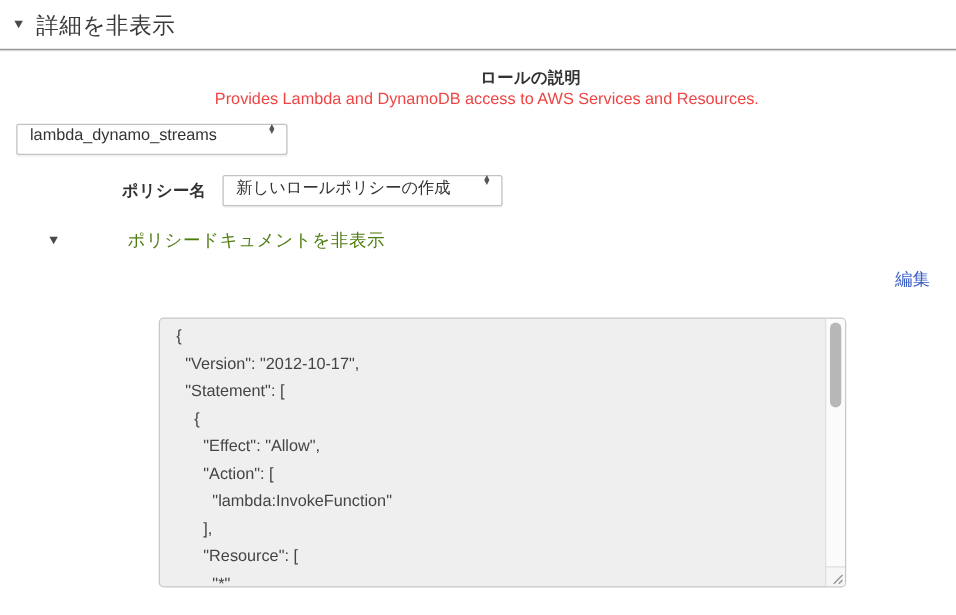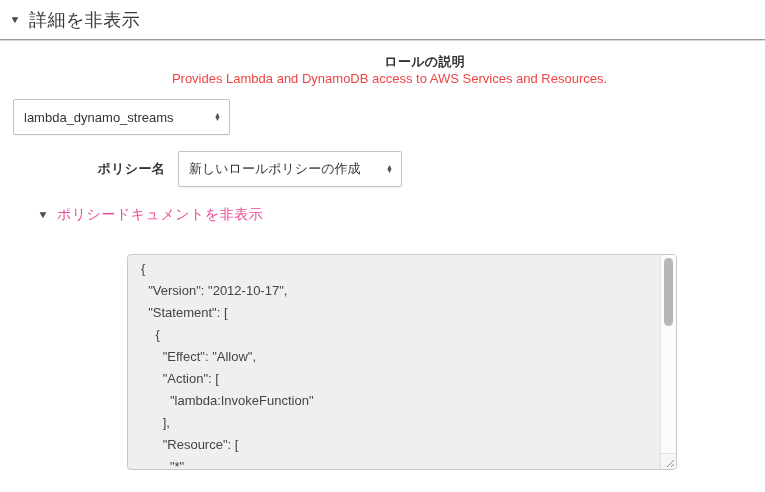--- a/index.html
+++ b/index.html
@@ -50,42 +50,42 @@
   .form-row.first { margin-bottom: 13px; flex-direction: column; }
   .form-label {
     width: 165px; text-align: right;
     font-size: 13px; font-weight: bold; color: #333333;
     flex: none; letter-spacing: 0.3px;
   }
   .form-value { margin-left: 14px; font-size: 13px; color: #ef4444; }
 
   .fake-select {
     margin-left: 13px;
-    display: inline-flex; align-items: center; justify-content: space-between;
-    height: 36px; padding: 0 8px 0 10px;
+    display: inline-flex; justify-content: space-between;
+    height: 25px; padding: 0 8px 0 10px;
     background: #ffffff;
     border: 1px solid #c2c2c2; border-radius: 2px;
     box-shadow: 0 1px 1px rgba(0,0,0,0.05);
     font-size: 13px; color: #333333;
     cursor: pointer;
   }
   .sel-iam { width: 217px; }
   .sel-policy { width: 224px; }
   .stepper {
     display: flex; flex-direction: column; align-items: center;
     line-height: 0.55; color: #555555; font-size: 7px;
     margin-left: 12px;
   }
 
   
   .policy-toggle {
     display: flex; align-items: center;
     margin: 19px 0 0 38px; cursor: pointer;
   }
-  .policy-toggle .label { font-size: 14px; color: #ec4899; letter-spacing: 0.5px; }
+  .policy-toggle .label { font-size: 14px; color: #4d7c0f; letter-spacing: 0.5px; margin-left: 45px; }
 
   
   .edit-row { text-align: right; padding-right: 21px; margin-top: 13px; height: 17px; }
   .edit-link { font-size: 14px; text-decoration: none; cursor: pointer; }
 
   
   .doc-box {
     position: absolute; left: 127px; top: 254px;
     width: 550px; height: 216px;
     background: #efefef;
@@ -161,20 +161,23 @@
       </span>
     </div>
 
   </div>
 
   <div class="policy-toggle">
     <span class="tri">▼</span>
     <span class="label">ポリシードキュメントを非表示</span>
   </div>
 
+  <div class="edit-row">
+    <a class="edit-link" style="color: rgb(60, 95, 195);">編集</a>
+  </div>
 
   <div class="doc-box">
     <div class="doc-text">{
   "Version": "2012-10-17",
   "Statement": [
     {
       "Effect": "Allow",
       "Action": [
         "lambda:InvokeFunction"
       ],

